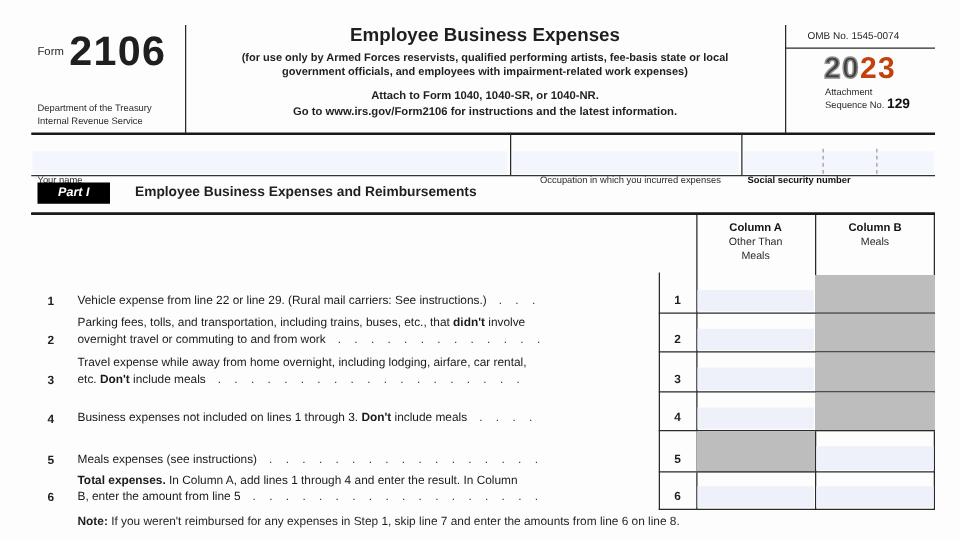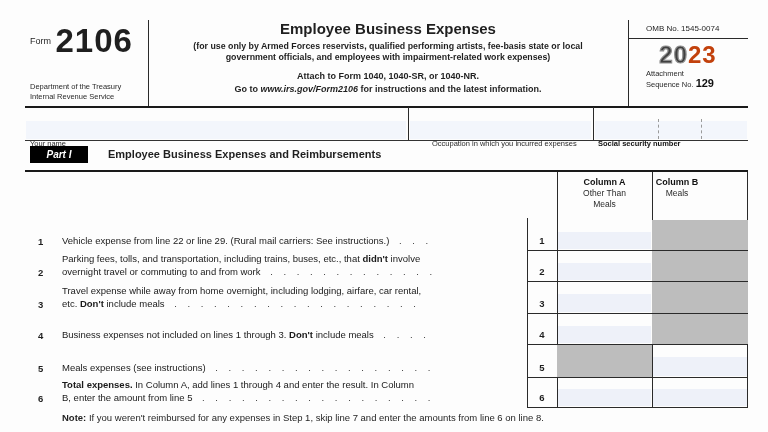--- a/index.html
+++ b/index.html
@@ -13,28 +13,28 @@
   
   .form-id{position:absolute;left:30px;top:22px;width:116px;}
   .form-word{font-size:9px;vertical-align:8px;}
   .form-num{font-size:33px;font-weight:bold;letter-spacing:1px;}
   .dept{position:absolute;left:30px;top:82px;font-size:7.5px;line-height:9.5px;color:#2a2a2a;}
   .hdr-center{position:absolute;left:148px;top:18px;width:480px;text-align:center;}
   .title{font-size:15px;font-weight:bold;margin-top:2px;}
   .subtitle{font-size:8.8px;font-weight:bold;line-height:10.5px;margin-top:4px;}
   .attach{font-size:9px;font-weight:bold;margin-top:9px;}
   .goto{font-size:9px;font-weight:bold;margin-top:3px;}
-  .goto .url{font-style:italic;}
+  .goto .url{}
   .hdr-right{position:absolute;left:628px;top:20px;width:120px;}
   .omb{font-size:8px;padding:4px 0 3px 18px;}
   .omb-rule{height:1px;background:#2a2a2a;margin-top:2px;}
   .year{text-align:center;font-size:24px;font-weight:bold;letter-spacing:1px;line-height:26px;margin-top:3px;}
   .yr-outline{color:#404040;-webkit-text-stroke:1.2px #8f8f8f;}
   .yr-solid{color:#c2410c;}
-  .attachment{font-size:7.5px;line-height:8.5px;padding-left:18px;margin-top:2px;color:#2a2a2a;}
+  .attachment{font-size:7.5px;line-height:8.5px;padding-left:32px;margin-top:2px;color:#2a2a2a;}
   .seq-num{font-size:11px;font-weight:bold;color:#111;}
 
   
   .id-label{position:absolute;top:110px;font-size:7.5px;color:#2a2a2a;margin-top:29px;}
   .id-field{position:absolute;top:121px;height:18px;background:#f3f6fc;}
   .ssn-dash{position:absolute;top:119px;height:20px;width:0;border-left:1px dashed #9a9a9a;}
 
   
   .part-badge{position:absolute;left:30px;top:146px;width:58px;height:17px;background:#000;color:#fff;
               font-size:10px;font-weight:bold;font-style:italic;text-align:center;line-height:17px;}
@@ -126,21 +126,21 @@
     <div class="t-v" style="left:627px;top:2px;height:236px"></div>
     <div class="t-v" style="left:722px;top:2px;height:236px"></div>
     <div class="t-v" style="left:502px;top:48px;height:190px"></div>
 
 
     <div class="colhead" style="left:532px;width:95px">
       <div class="ch1">Column A</div>
       <div>Other Than</div>
       <div>Meals</div>
     </div>
-    <div class="colhead" style="left:604px;width:96px">
+    <div class="colhead" style="left:627px;width:96px">
       <div class="ch1">Column B</div>
       <div>Meals</div>
     </div>
 
     <div id="rows">
         <div class="exp-row" style="height: 31px;">
     <div class="desc">
       <div class="rnum">1</div>
       <div class="rtext">
               <div><span>Vehicle expense from line 22 or line 29. (Rural mail carriers: See instructions.)</span><span class="dots"> . . .</span></div>

